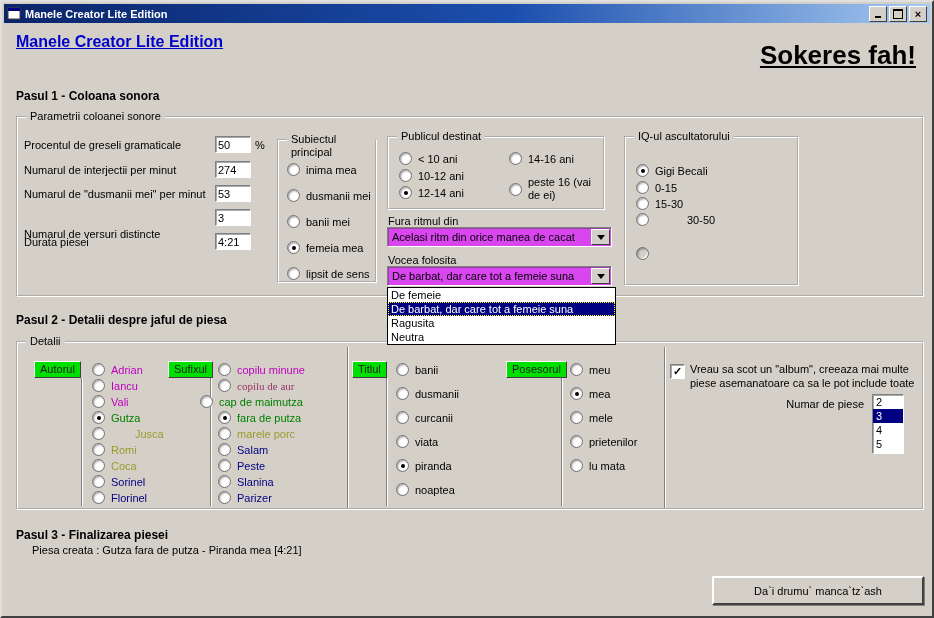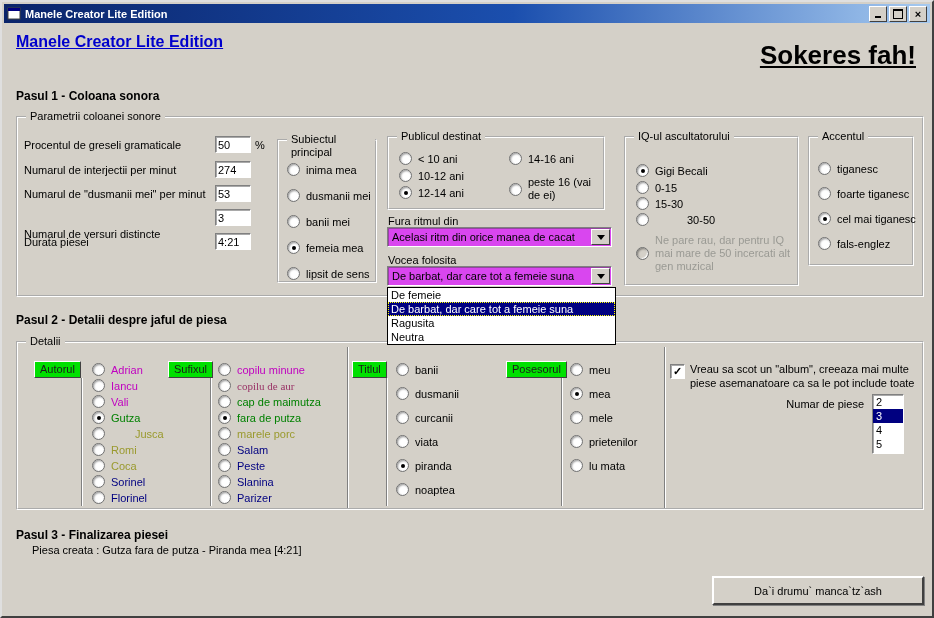--- a/index.html
+++ b/index.html
@@ -194,43 +194,23 @@
     <div class="ritem" style="left:10px;top:59px;">
         <span class="radio"></span>
         <span>15-30</span>
       </div>
     <div class="ritem" style="left:10px;top:75px;gap:38px;">
         <span class="radio"></span>
         <span>30-50</span>
       </div>
     <div class="ritem dis-text" style="left:10px;top:96px;align-items:flex-start;">
       <span class="radio dis" style="margin-top:13px;"></span>
-      <span style="white-space:normal;width:140px;line-height:13px;">Ne pare rau, dar pentru IQ mai mare de 50 incercati alt gen muzical</span>
     </div>
   </div>
 
-  <div class="gb" style="left:806px;top:134px;width:106px;height:130px;">
-    <span class="cap">Accentul</span>
-    <div class="ritem" style="left:8px;top:24px;">
-        <span class="radio"></span>
-        <span>tiganesc</span>
-      </div>
-    <div class="ritem" style="left:8px;top:49px;">
-        <span class="radio"></span>
-        <span>foarte tiganesc</span>
-      </div>
-    <div class="ritem" style="left:8px;top:74px;">
-        <span class="radio sel"></span>
-        <span>cel mai tiganesc</span>
-      </div>
-    <div class="ritem" style="left:8px;top:99px;">
-        <span class="radio"></span>
-        <span>fals-englez</span>
-      </div>
-  </div>
 
   <div class="stephead" style="left:14px;top:311px;">Pasul 2 - Detalii despre jaful de piesa</div>
 
   <div class="gb" style="left:14px;top:339px;width:908px;height:169px;">
     <span class="cap">Detalii</span>
 
     <div class="glabel" style="left:16px;top:18px;">Autorul</div>
     <div class="vline" style="left:63px;top:35px;height:128px;"></div>
     <div class="ritem" style="left:74px;top:20px;">
         <span class="radio"></span>
@@ -272,21 +252,21 @@
     <div class="glabel" style="left:150px;top:18px;">Sufixul</div>
     <div class="vline" style="left:192px;top:35px;height:128px;"></div>
     <div class="ritem" style="left:200px;top:20px;">
         <span class="radio"></span>
         <span style="color: rgb(192, 0, 192);">copilu minune</span>
       </div>
     <div class="ritem" style="left:200px;top:36px;">
         <span class="radio"></span>
         <span style="color: rgb(153, 51, 102); font-family: Liberation Serif, serif;">copilu de aur</span>
       </div>
-    <div class="ritem" style="left:200px;top:52px;">
+    <div class="ritem" style="left:182px;top:52px;">
         <span class="radio"></span>
         <span style="color: rgb(0, 128, 0);">cap de maimutza</span>
       </div>
     <div class="ritem" style="left:200px;top:68px;">
         <span class="radio sel"></span>
         <span style="color: rgb(0, 128, 0);">fara de putza</span>
       </div>
     <div class="ritem" style="left:200px;top:84px;">
         <span class="radio"></span>
         <span style="color: rgb(154, 154, 46);">marele porc</span>

